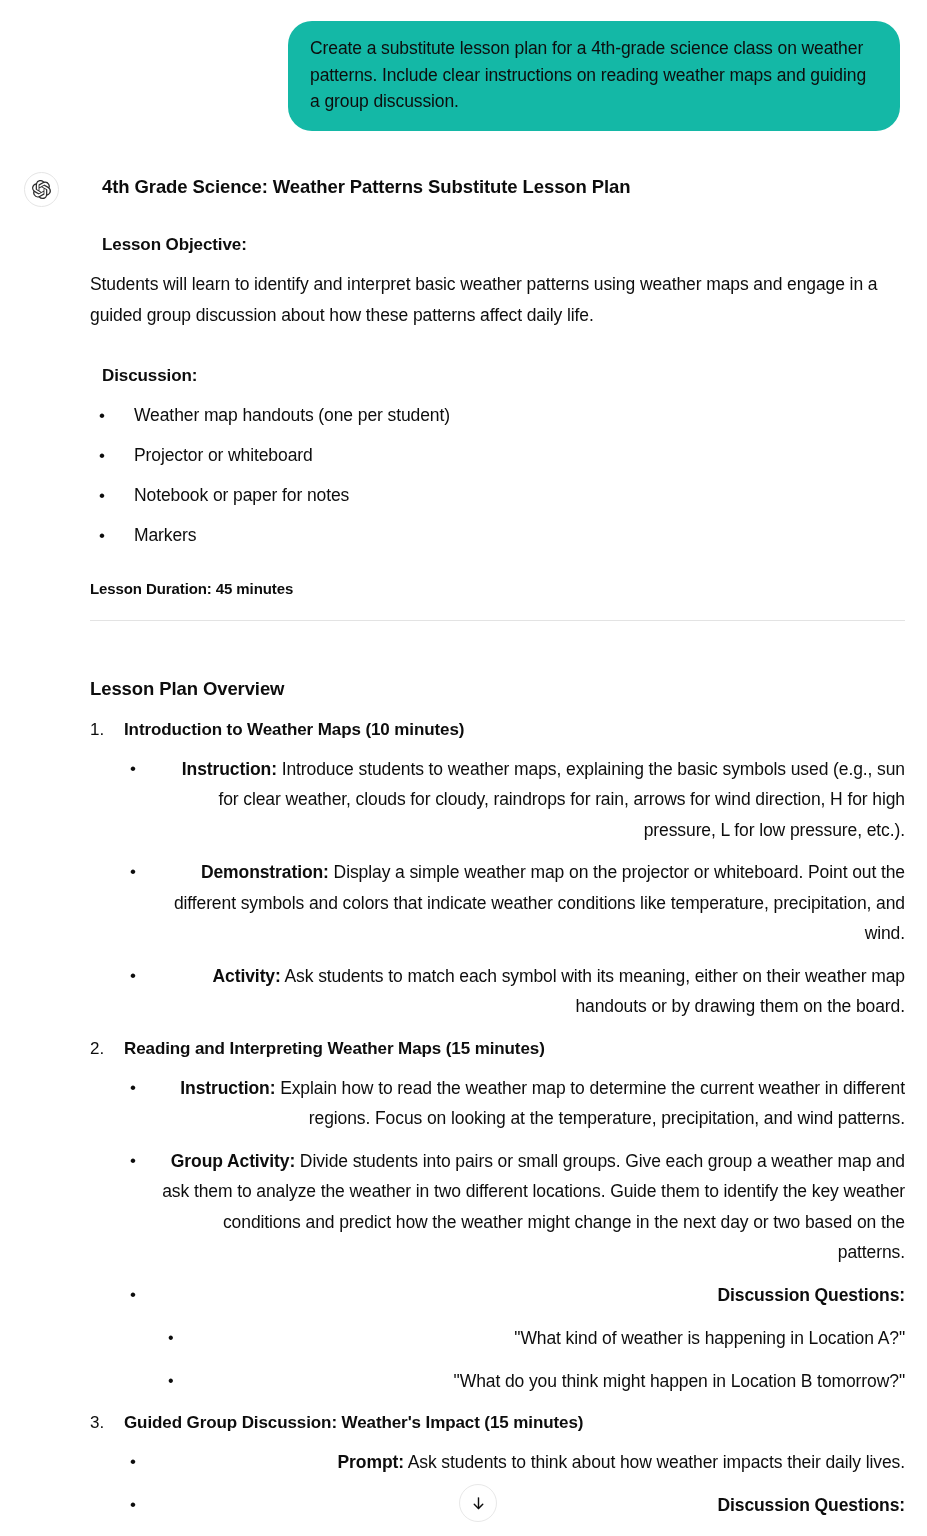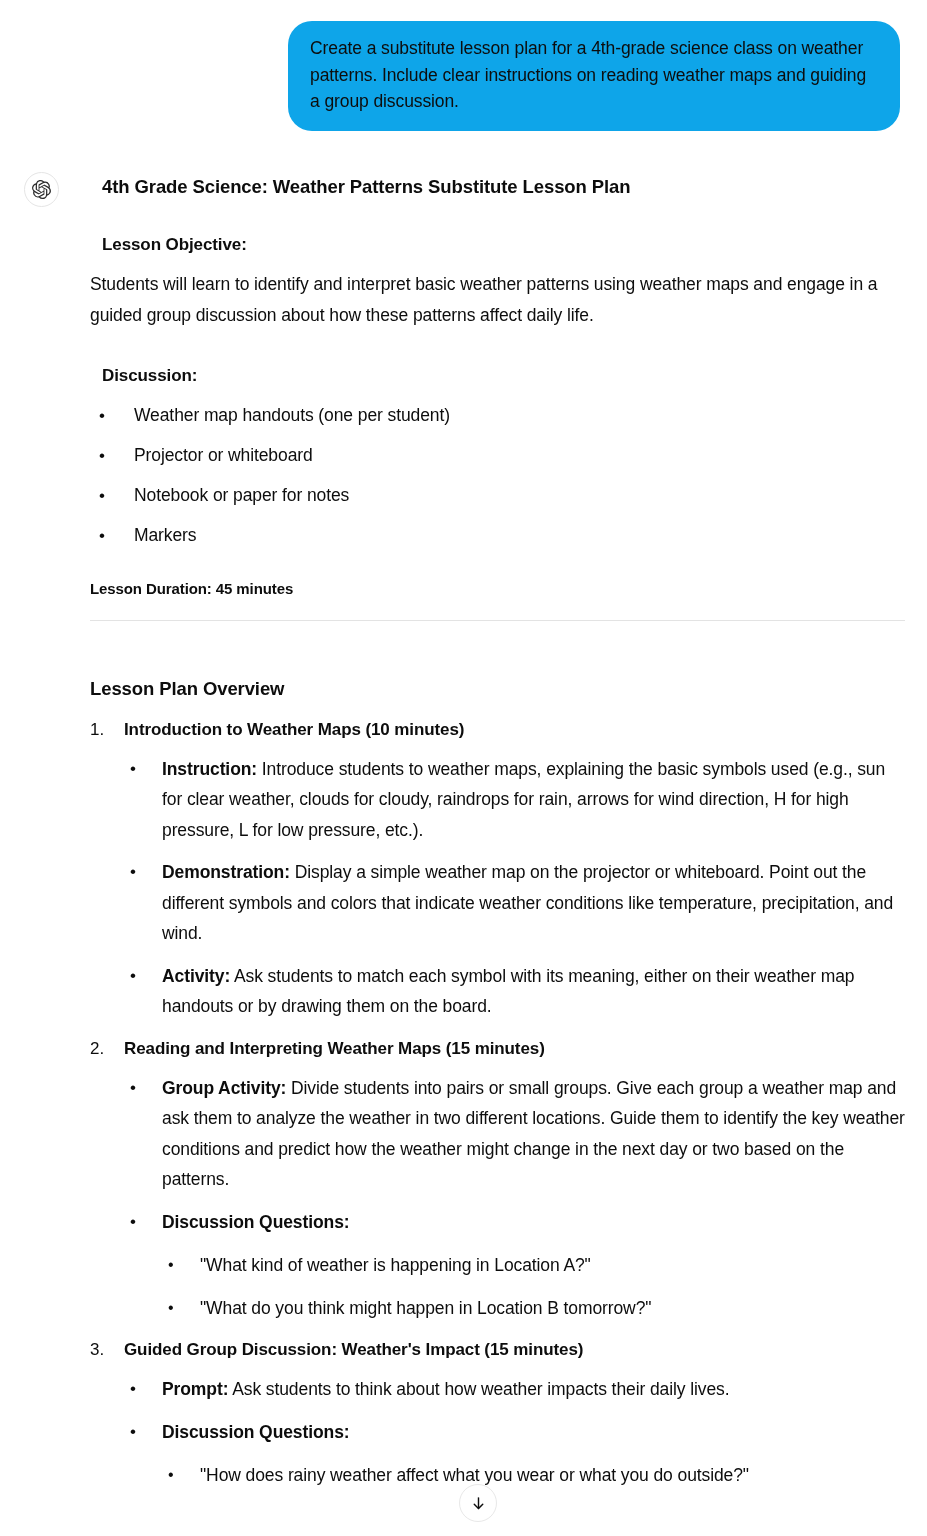--- a/index.html
+++ b/index.html
@@ -23,21 +23,21 @@
     padding: 0;
   }
 
   
   .user-row {
     display: flex;
     justify-content: flex-end;
     padding: 21px 27px 0 0;
   }
   .user-bubble {
-    background: #0ea5e9;
+    background: #14b8a6;
     border-radius: 24px;
     padding: 14px 22px 16px 22px;
     max-width: 612px;
     box-sizing: border-box;
   }
   .user-bubble p {
     margin: 0;
     font-size: 17.5px;
     line-height: 26.5px;
     color: #0d0d0d;
@@ -176,20 +176,21 @@
     margin: 11px 0 0 0;
     padding: 0;
   }
   ul.sub-list > li.sub-item {
     position: relative;
     padding-left: 38px;
     margin-top: 12px;
     font-size: 17.5px;
     line-height: 30.5px;
     letter-spacing: -0.1px;
+    text-align: right;
   }
   ul.sub-list > li.sub-item:first-child { margin-top: 0; }
   ul.sub-list > li.sub-item::before {
     content: "•";
     position: absolute;
     left: 6px;
     top: 0;
     font-size: 17px;
   }
   .lead { font-weight: bold; }
@@ -291,20 +292,23 @@
             <li class="sub-item">
               <span class="lead">Activity:</span><span> Ask students to match each symbol with its meaning, either on their weather map handouts or by drawing them on the board.</span>
             </li>
           </ul>
         </li>
 
         <li class="step">
           <div class="step-title">Reading and Interpreting Weather Maps (15 minutes)</div>
           <ul class="sub-list">
             <li class="sub-item">
+              <span class="lead">Instruction:</span><span> Explain how to read the weather map to determine the current weather in different regions. Focus on looking at the temperature, precipitation, and wind patterns.</span>
+            </li>
+            <li class="sub-item">
               <span class="lead">Group Activity:</span><span> Divide students into pairs or small groups. Give each group a weather map and ask them to analyze the weather in two different locations. Guide them to identify the key weather conditions and predict how the weather might change in the next day or two based on the patterns.</span>
             </li>
             <li class="sub-item">
               <span class="lead">Discussion Questions:</span>
               <ul class="subsub-list">
                 <li class="subsub-item">"What kind of weather is happening in Location A?"</li>
                 <li class="subsub-item">"What do you think might happen in Location B tomorrow?"</li>
               </ul>
             </li>
           </ul>

